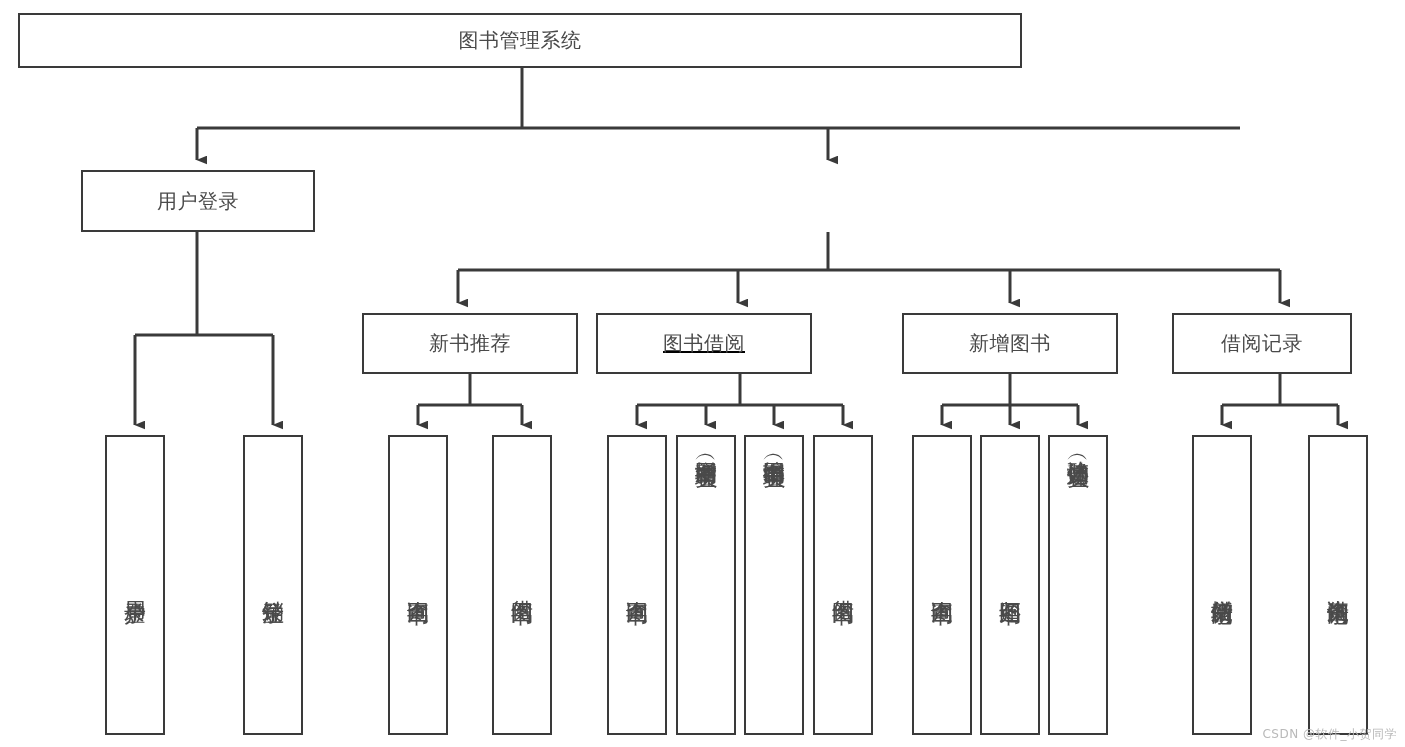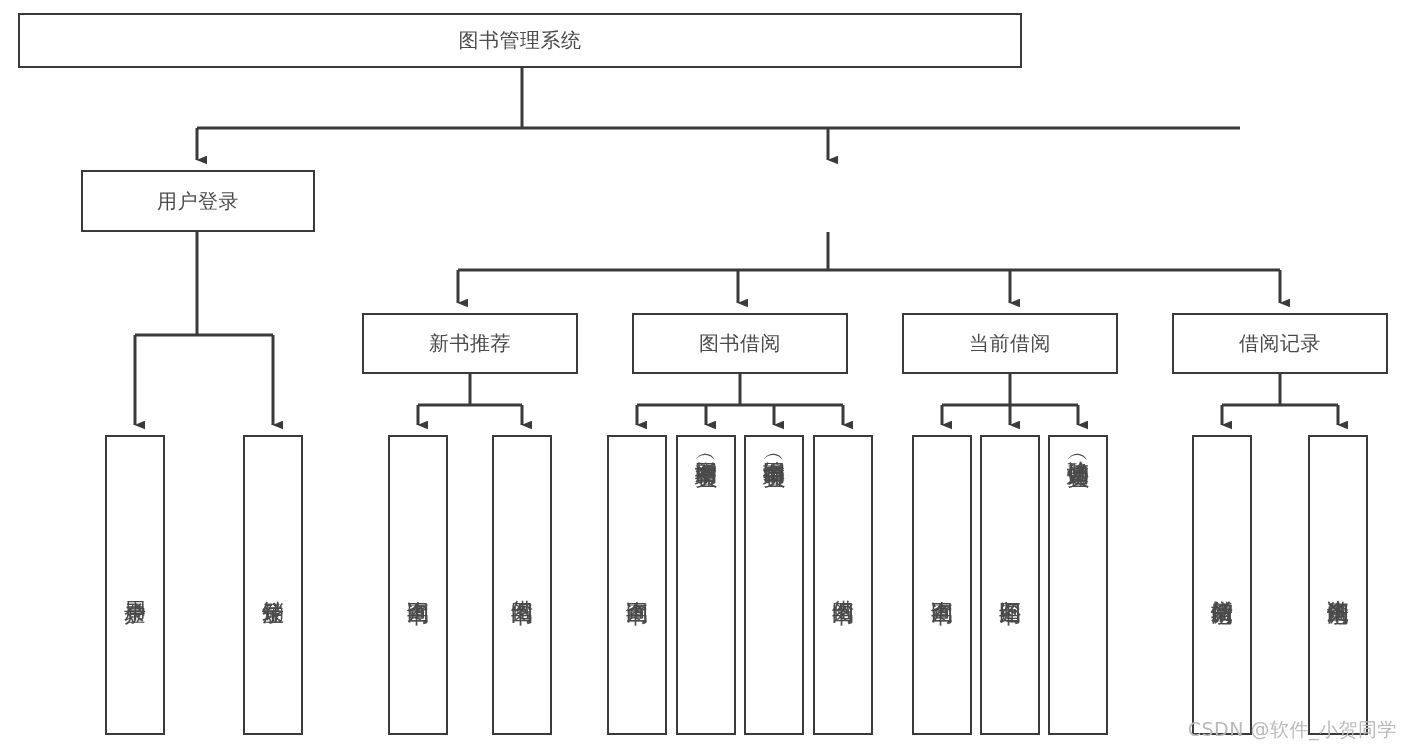--- a/index.html
+++ b/index.html
@@ -57,21 +57,21 @@
     padding-top: 6px;
   }
   .node.vertical.center-v {
     align-items: center;
     padding-top: 0;
   }
   #watermark {
     position: absolute;
     right: 8px;
     bottom: 4px;
-    font-size: 19px;
+    font-size: 12px;
     color: #b9b9b9;
     letter-spacing: 0.5px;
     white-space: nowrap;
     font-family: "DejaVu Sans", "Liberation Sans", sans-serif;
   }
 </style>
 </head>
 <body>
 
 <div id="diagram-root">
@@ -132,29 +132,29 @@
 
   <div class="node" style="left:81px; top:170px; width:234px; height:62px;">
     <span class="node-label">用户登录</span>
   </div>
 
 
   <div class="node" style="left:362px; top:313px; width:216px; height:61px;">
     <span class="node-label">新书推荐</span>
   </div>
 
-  <div class="node" style="left:632px; top:313px; width:216px; height:61px;">
+  <div class="node" style="left:596px; top:313px; width:216px; height:61px;text-decoration:underline;">
     <span class="node-label">图书借阅</span>
   </div>
 
   <div class="node" style="left:902px; top:313px; width:216px; height:61px;">
-    <span class="node-label">当前借阅</span>
-  </div>
-
-  <div class="node" style="left:1172px; top:313px; width:216px; height:61px;justify-content:center;">
+    <span class="node-label">新增图书</span>
+  </div>
+
+  <div class="node" style="left:1172px; top:313px; width:180px; height:61px;justify-content:center;">
     <span class="node-label">借阅记录</span>
   </div>
 
   <div class="node vertical center-v" style="left:105px; top:435px; width:60px; height:300px;">
     <span class="node-label">用户登录</span>
   </div>
 
   <div class="node vertical center-v" style="left:243px; top:435px; width:60px; height:300px;">
     <span class="node-label">注销登录</span>
   </div>

